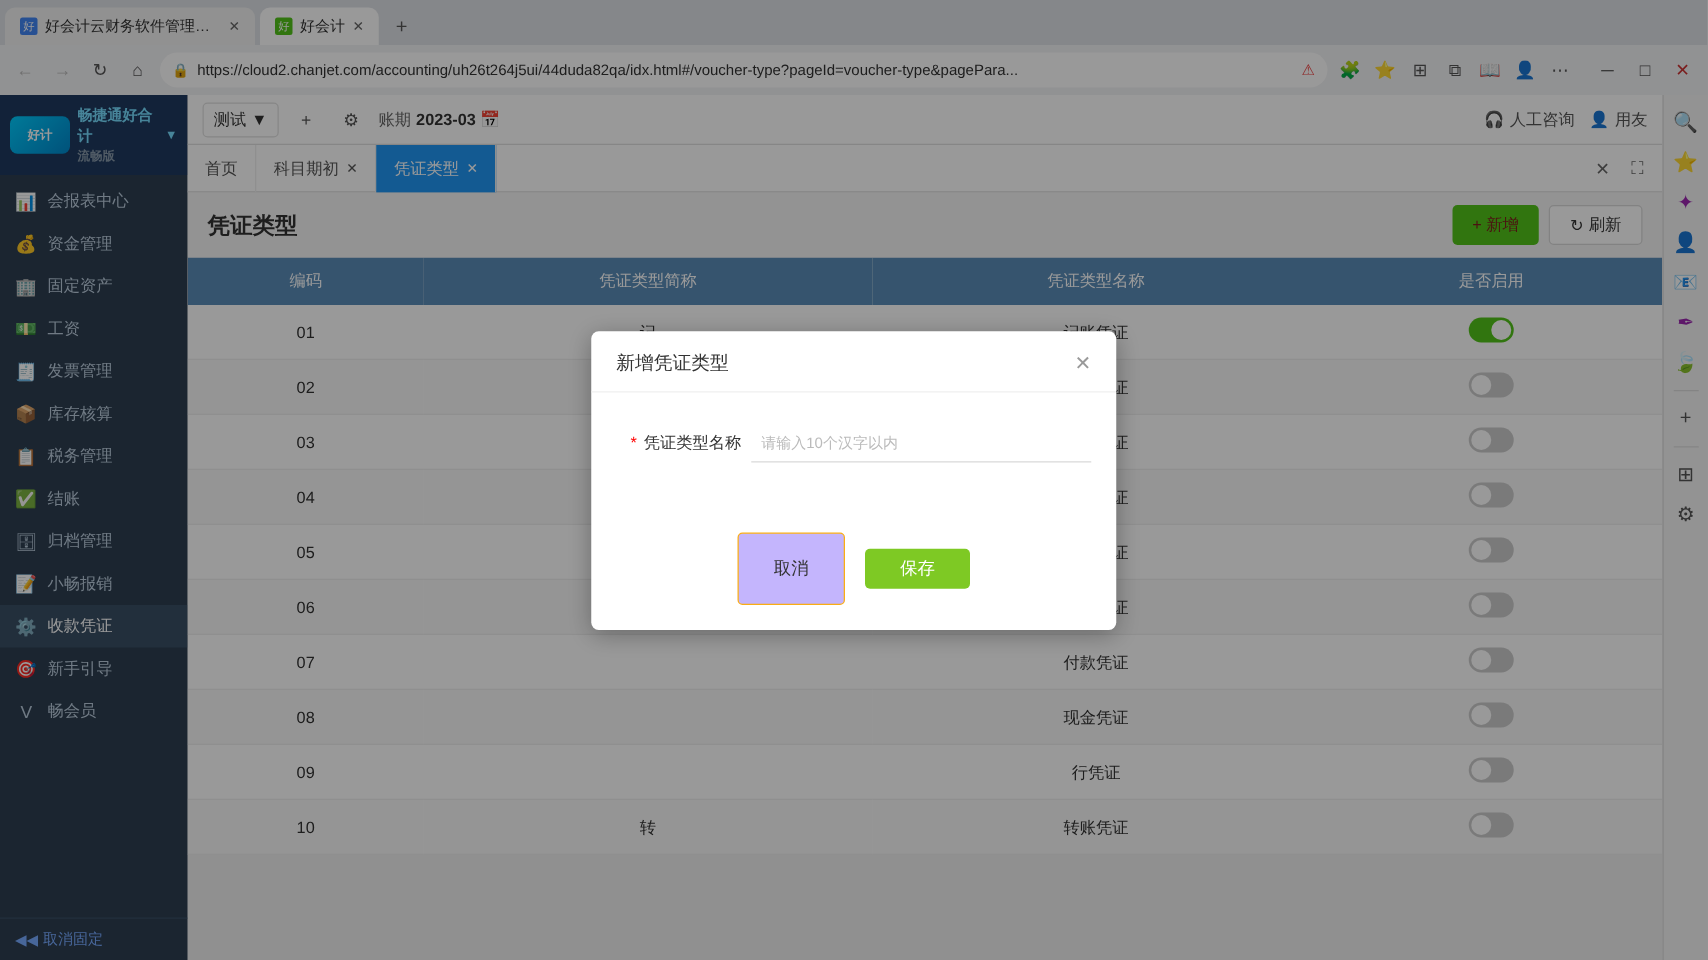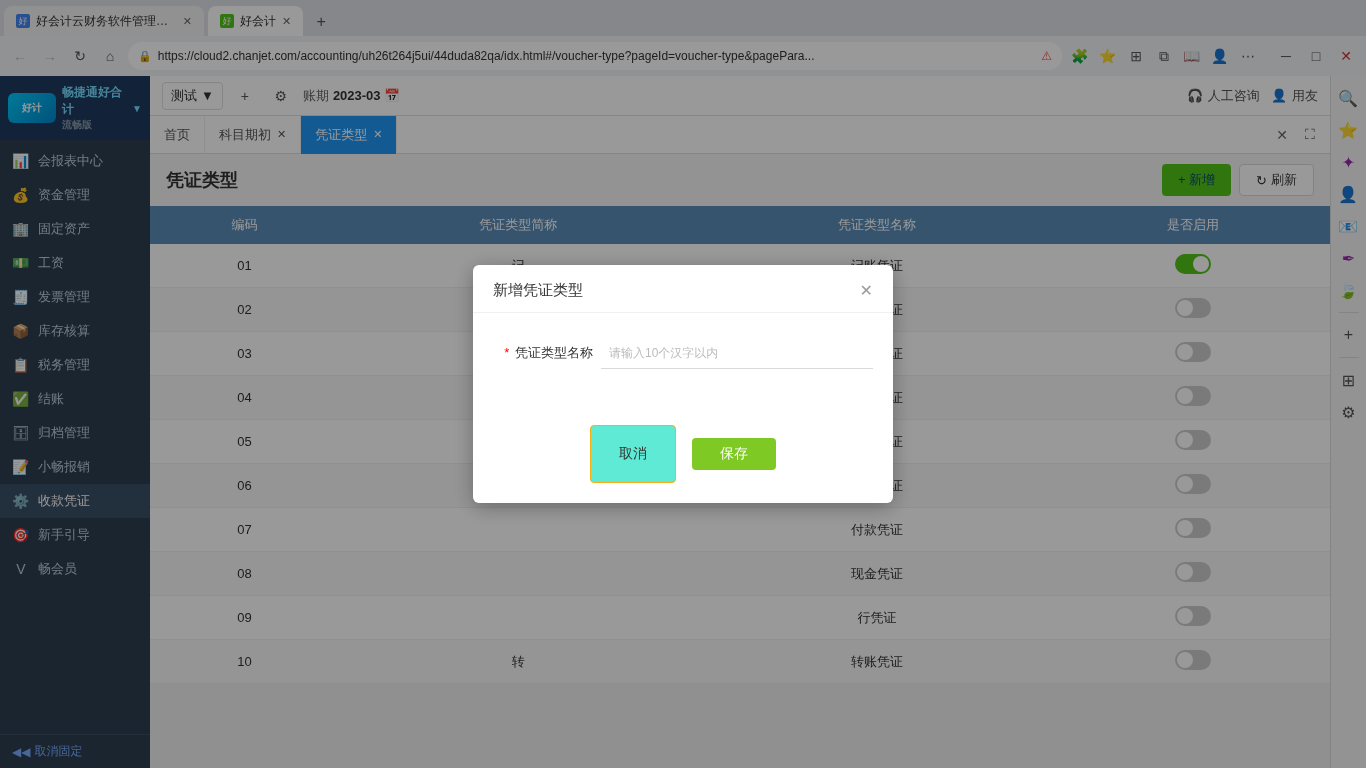--- a/index.html
+++ b/index.html
@@ -57,21 +57,21 @@
     .page-tab.active { background: #2196f3; color: #fff; }
     .page-tab-close { font-size: 11px; cursor: pointer; }
     .tab-spacer { flex: 1; }
     .tab-controls { display: flex; align-items: center; padding: 0 8px; gap: 4px; }
     .tab-ctrl-btn { width: 24px; height: 24px; display: flex; align-items: center; justify-content: center; color: #666; cursor: pointer; font-size: 14px; }
 
     
     .page-header { display: flex; align-items: center; justify-content: space-between; padding: 10px 16px; background: #f5f5f5; }
     .page-title { font-size: 18px; font-weight: bold; color: #333; }
     .page-header-actions { display: flex; gap: 8px; }
-    .btn-primary { background: #52c41a; color: #0c4a6e; border: none; padding: 6px 16px; border-radius: 4px; font-size: 13px; cursor: pointer; display: flex; align-items: center; gap: 4px; }
+    .btn-primary { background: #52c41a; color: #7f1d1d; border: none; padding: 6px 16px; border-radius: 4px; font-size: 13px; cursor: pointer; display: flex; align-items: center; gap: 4px; }
     .btn-default { background: #fff; color: #333; border: 1px solid #d9d9d9; padding: 6px 16px; border-radius: 4px; font-size: 13px; cursor: pointer; display: flex; align-items: center; gap: 4px; }
 
     
     .data-table { width: 100%; border-collapse: collapse; background: #fff; }
     .data-table thead tr { background: #5b8db8; color: #fff; }
     .data-table thead th { padding: 10px 16px; font-size: 13px; font-weight: normal; text-align: center; }
     .data-table tbody tr { border-bottom: 1px solid #eee; }
     .data-table tbody tr:nth-child(even) { background: #f9f9f9; }
     .data-table tbody td { padding: 10px 16px; text-align: center; font-size: 13px; color: #333; }
     .table-container { flex: 1; overflow-y: auto; }
@@ -89,21 +89,21 @@
     .dialog { background: #fff; border-radius: 6px; width: 420px; box-shadow: 0 4px 20px rgba(0,0,0,0.3); overflow: hidden; }
     .dialog-header { padding: 16px 20px 12px; font-size: 15px; font-weight: normal; color: #333; border-bottom: 1px solid #f0f0f0; display: flex; align-items: center; justify-content: space-between; }
     .dialog-close { color: #999; cursor: pointer; font-size: 16px; }
     .dialog-body { padding: 24px 20px; }
     .form-row { display: flex; align-items: center; margin-bottom: 20px; gap: 8px; }
     .form-label { width: 100px; text-align: right; font-size: 13px; color: #333; flex-shrink: 0; }
     .form-label .required { color: #f00; margin-right: 2px; }
     .form-input { flex: 1; height: 32px; border: none; border-bottom: 1px solid #d9d9d9; outline: none; font-size: 13px; padding: 4px 8px; background: transparent; color: #333; }
     .form-input::placeholder { color: #bbb; font-size: 12px; }
     .dialog-footer { padding: 12px 20px 20px; display: flex; align-items: center; justify-content: center; gap: 16px; }
-    .btn-cancel { background: #5eead4; color: #333; border: 1px solid #faad14; padding: 19px 28px; border-radius: 4px; font-size: 14px; cursor: pointer; }
+    .btn-cancel { background: #c4b5fd; color: #333; border: 1px solid #faad14; padding: 19px 28px; border-radius: 4px; font-size: 14px; cursor: pointer; }
     .btn-save { background: #7ec924; color: #fff; border: none; padding: 7px 28px; border-radius: 4px; font-size: 14px; cursor: pointer; }
 
     
     .right-sidebar { width: 36px; background: #f5f5f5; border-left: 1px solid #ddd; display: flex; flex-direction: column; align-items: center; padding: 8px 0; gap: 4px; }
     .right-sidebar-icon { width: 28px; height: 28px; display: flex; align-items: center; justify-content: center; color: #555; font-size: 16px; cursor: pointer; border-radius: 4px; }
     .right-sidebar-icon.blue { color: #4285f4; }
     .right-sidebar-icon.green { color: #34a853; }
     .right-sidebar-icon.purple { color: #9c27b0; }
     .right-sidebar-divider { width: 20px; height: 1px; background: #ddd; margin: 4px 0; }
 

